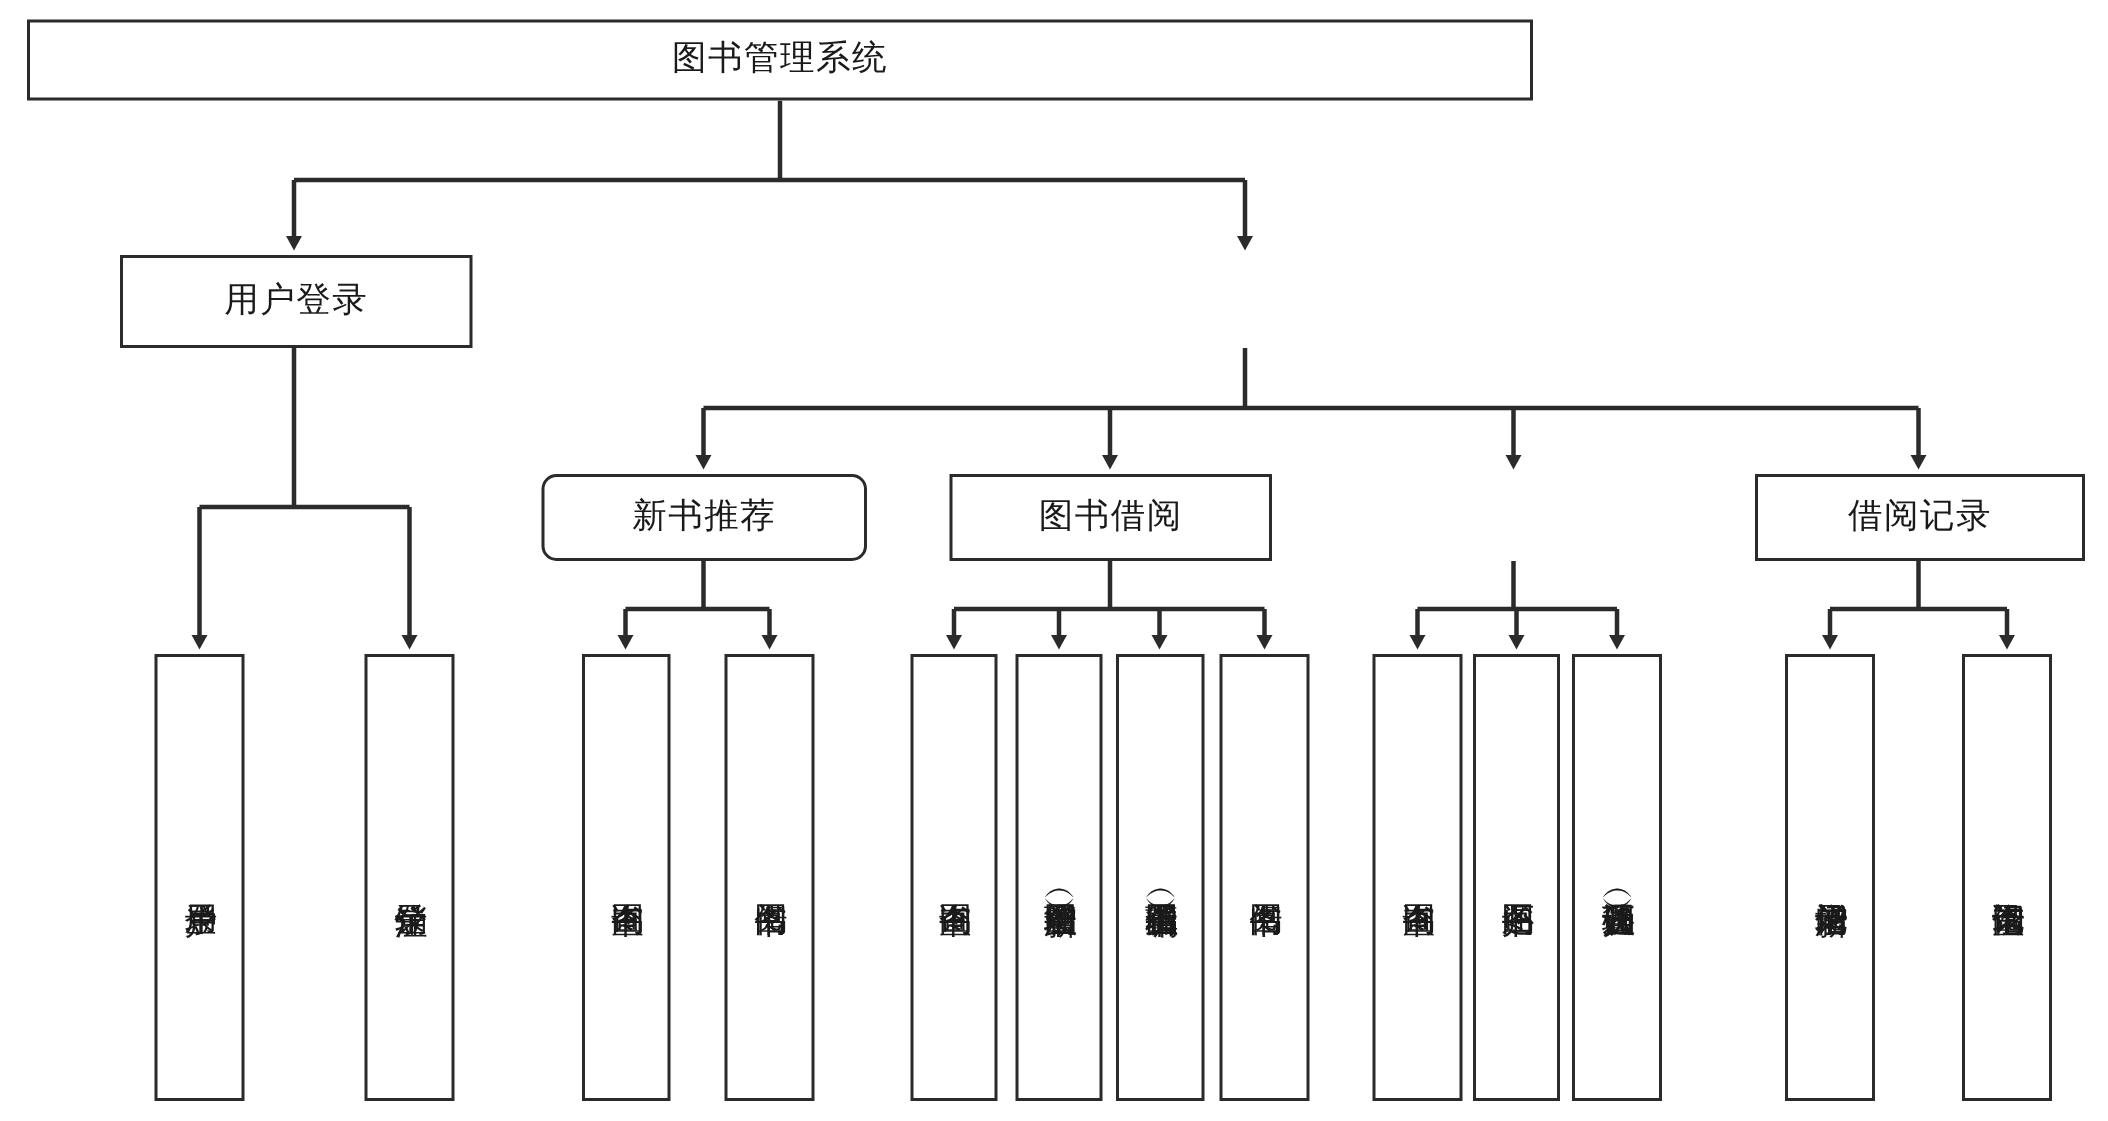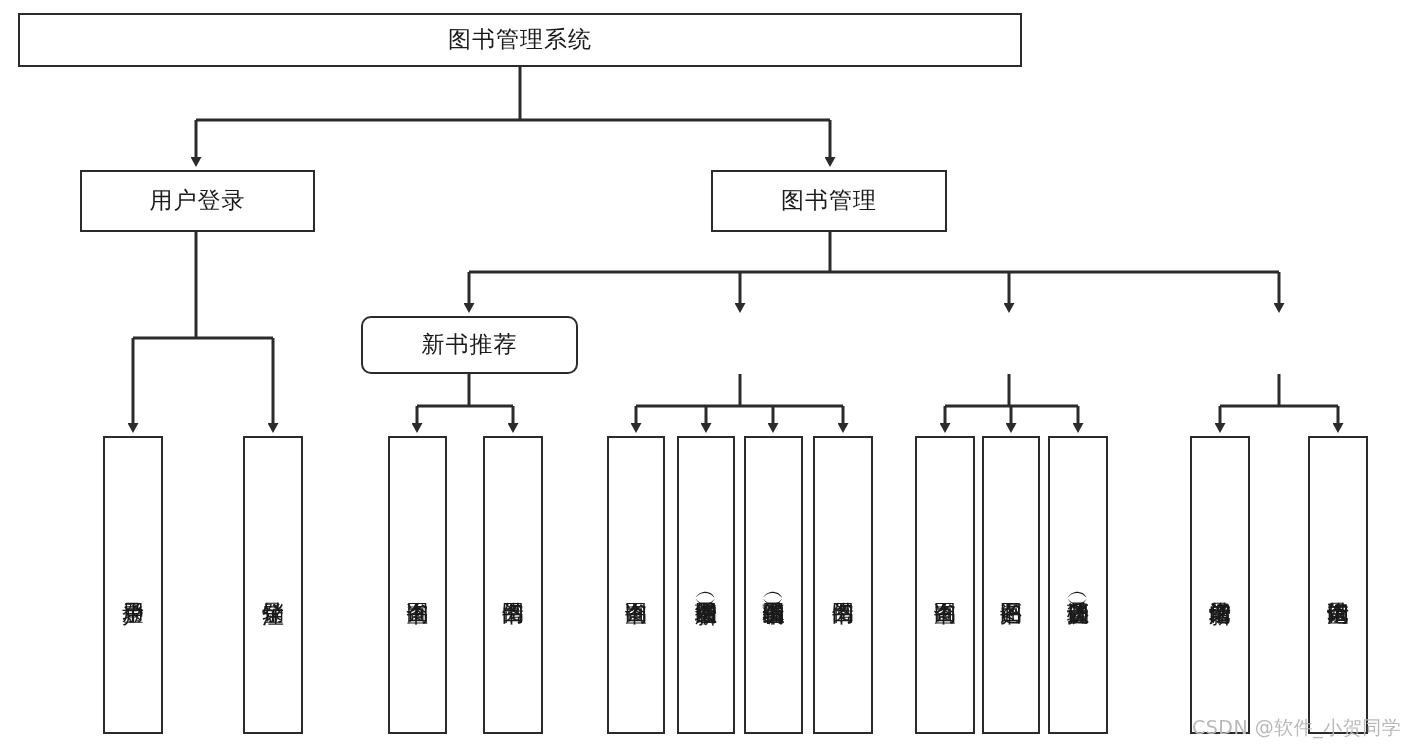--- a/index.html
+++ b/index.html
@@ -141,30 +141,33 @@
   </svg>
 
   <div class="node node-h" style="left:18px; top:13px; width:1004px; height:54px;">
     <span>图书管理系统</span>
   </div>
 
   <div class="node node-h" style="left:80px; top:170px; width:235px; height:62px;">
     <span>用户登录</span>
   </div>
 
-  <div class="node node-h" style="left:711px; top:170px; width:236px; height:62px;">
-    <span>图书管理</span>
-  </div>
 
   <div class="node node-h" style="left:361px; top:316px; width:217px; height:58px;border-radius:10px;">
     <span>新书推荐</span>
   </div>
 
-
-
+  <div class="node node-h" style="left:633px; top:316px; width:215px; height:58px;">
+    <span>图书借阅</span>
+  </div>
+
+
+  <div class="node node-h" style="left:1170px; top:316px; width:220px; height:58px;">
+    <span>借阅记录</span>
+  </div>
 
   <div class="node node-v" style="left:103px; top:436px; width:60px; height:298px;">
     <span class="vtext">用户登录</span>
   </div>
 
   <div class="node node-v" style="left:243px; top:436px; width:60px; height:298px;">
     <span class="vtext">注销登录</span>
   </div>
 
   <div class="node node-v" style="left:388px; top:436px; width:59px; height:298px;">
@@ -204,15 +207,14 @@
   </div>
 
   <div class="node node-v" style="left:1190px; top:436px; width:60px; height:298px;">
     <span class="vtext">新增借阅记录</span>
   </div>
 
   <div class="node node-v" style="left:1308px; top:436px; width:60px; height:298px;">
     <span class="vtext">查询借阅记录</span>
   </div>
 
-  <div class="watermark" style="left:1192px; top:715px;">CSDN @软件_小贺同学</div>
 
 </div>
 
 </body></html>

